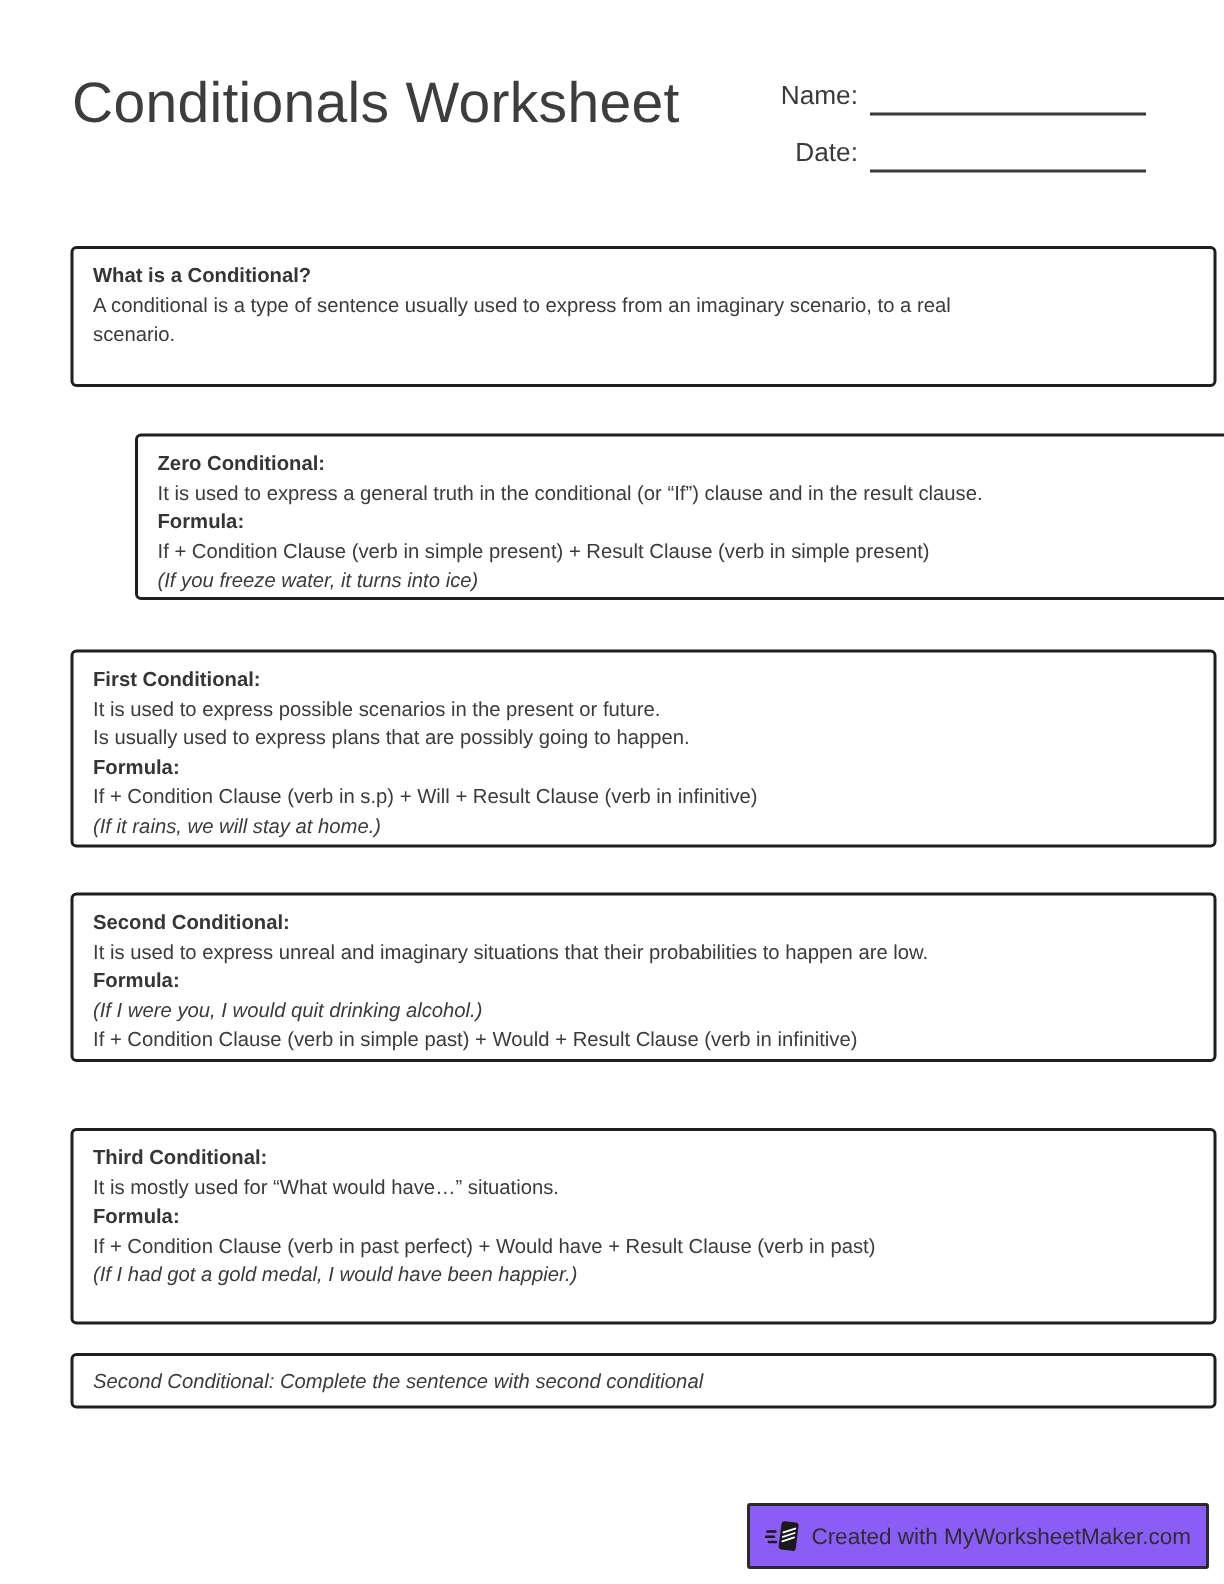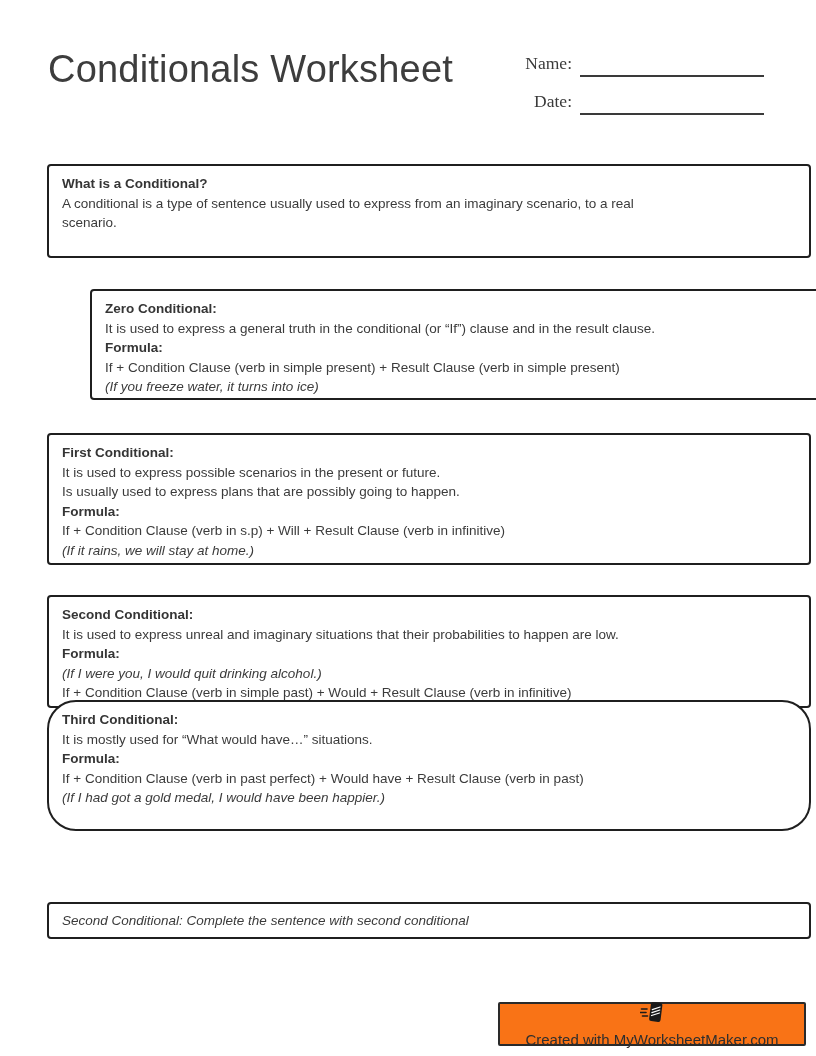--- a/index.html
+++ b/index.html
@@ -25,21 +25,20 @@
     font-weight: 400;
     color: #3d3d3d;
     letter-spacing: 0.2px;
   }
   .field-row {
     position: absolute;
     right: 52px;
     display: flex;
     align-items: flex-end;
     gap: 8px;
-    font-family: Liberation Serif, serif;
   }
   .field-row.name-row { top: 50px; }
   .field-row.date-row { top: 88px; margin-left: 14px; }
   .field-label {
     font-size: 17.5px;
     color: #3a3a3a;
     line-height: 27px;
   }
   .write-line {
     display: inline-block;
@@ -54,45 +53,44 @@
     box-sizing: border-box;
     background: #ffffff;
     border: 2px solid #1f1f1f;
     border-radius: 4px;
     padding: 8px 13px;
   }
   #box-intro       { top: 164px; height: 94px; }
   #box-zero        { top: 289px; height: 111px; margin-left: 43px; }
   #box-first       { top: 433px; height: 132px; }
   #box-second      { top: 595px; height: 113px; }
-  #box-third       { top: 700px; height: 131px; border-radius: 29px; }
+  #box-third       { top: 752px; height: 131px; }
   #box-instruction { top: 902px; height: 37px; display: flex; align-items: center; padding-top: 0; padding-bottom: 0; }
   .line {
     font-size: 13.5px;
     line-height: 19.5px;
     color: #3b3b3b;
     white-space: nowrap;
   }
   .line.bold   { font-weight: 700; color: #353535; }
   .line.italic { font-style: italic; }
   .credit-box {
     position: absolute;
     left: 498px;
     top: 1002px;
     width: 308px;
     height: 44px;
     box-sizing: border-box;
     border: 2px solid #2a2a2a;
     border-radius: 2px;
-    background: #f97316;
+    background: #8b5cf6;
     display: flex;
     align-items: center;
     justify-content: center;
     gap: 7px;
-    flex-direction: column;
   }
   .credit-text {
     font-size: 15px;
     color: #2e2e2e;
   }
   .logo { display: inline-flex; }
 </style>
 </head>
 <body>
 

